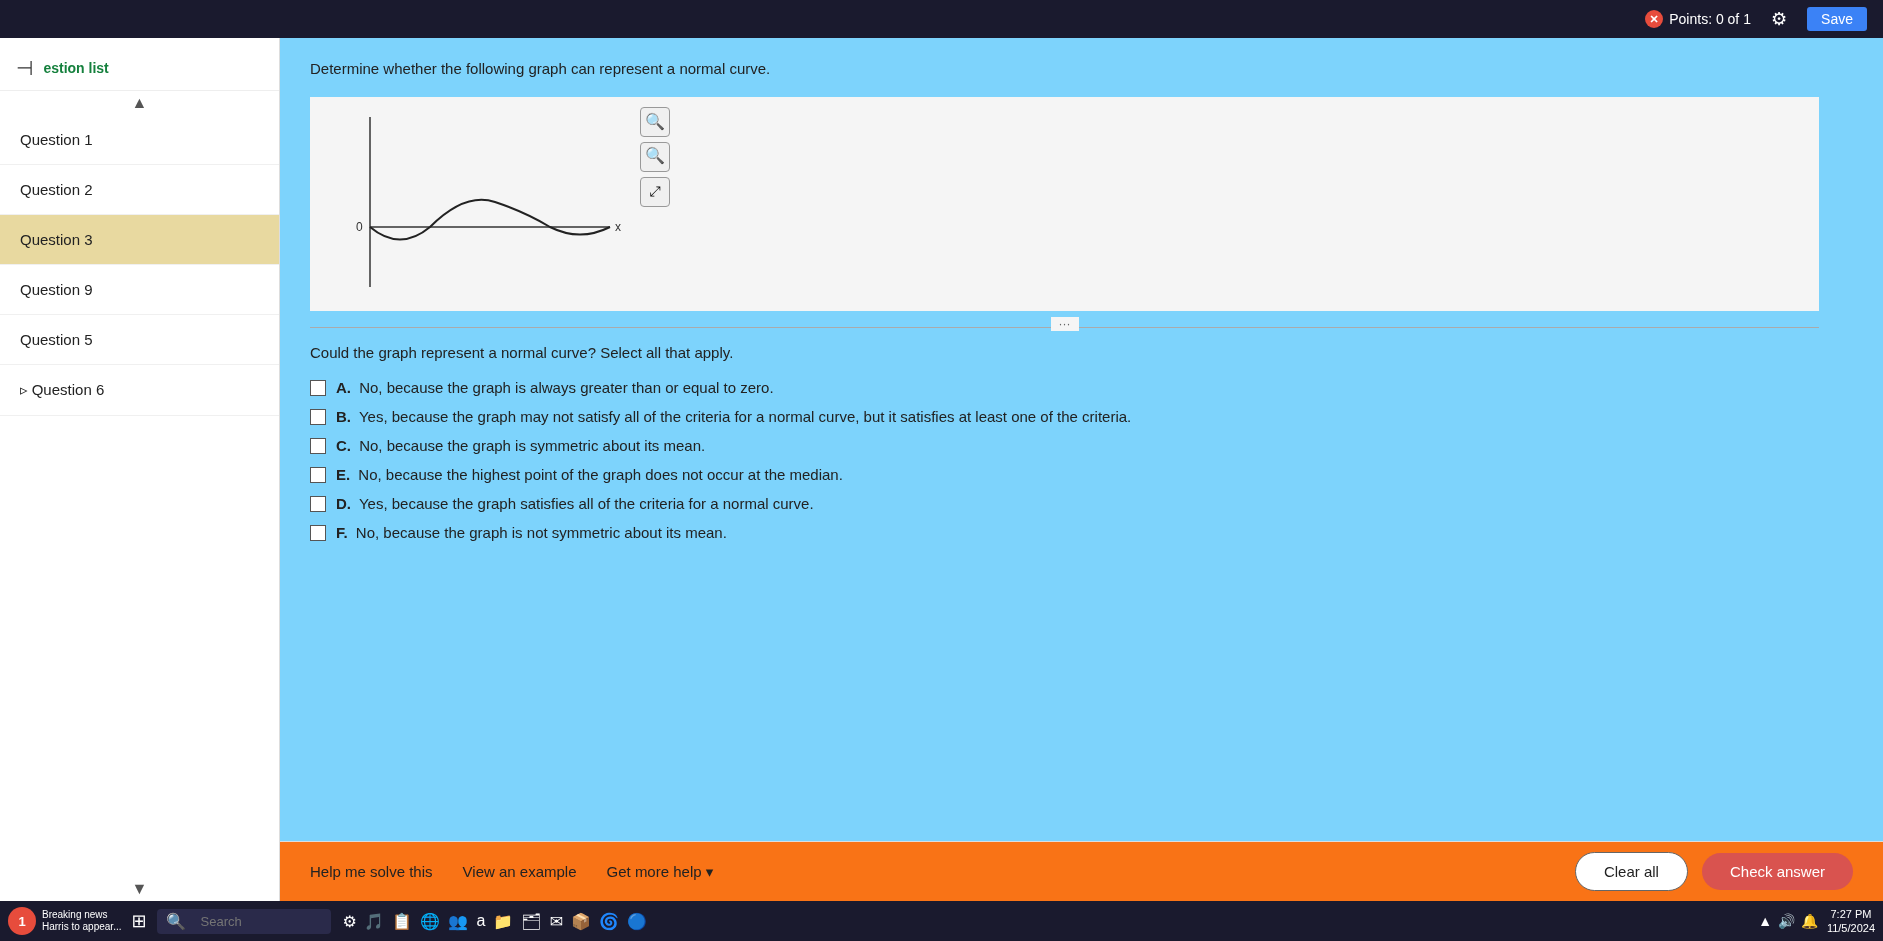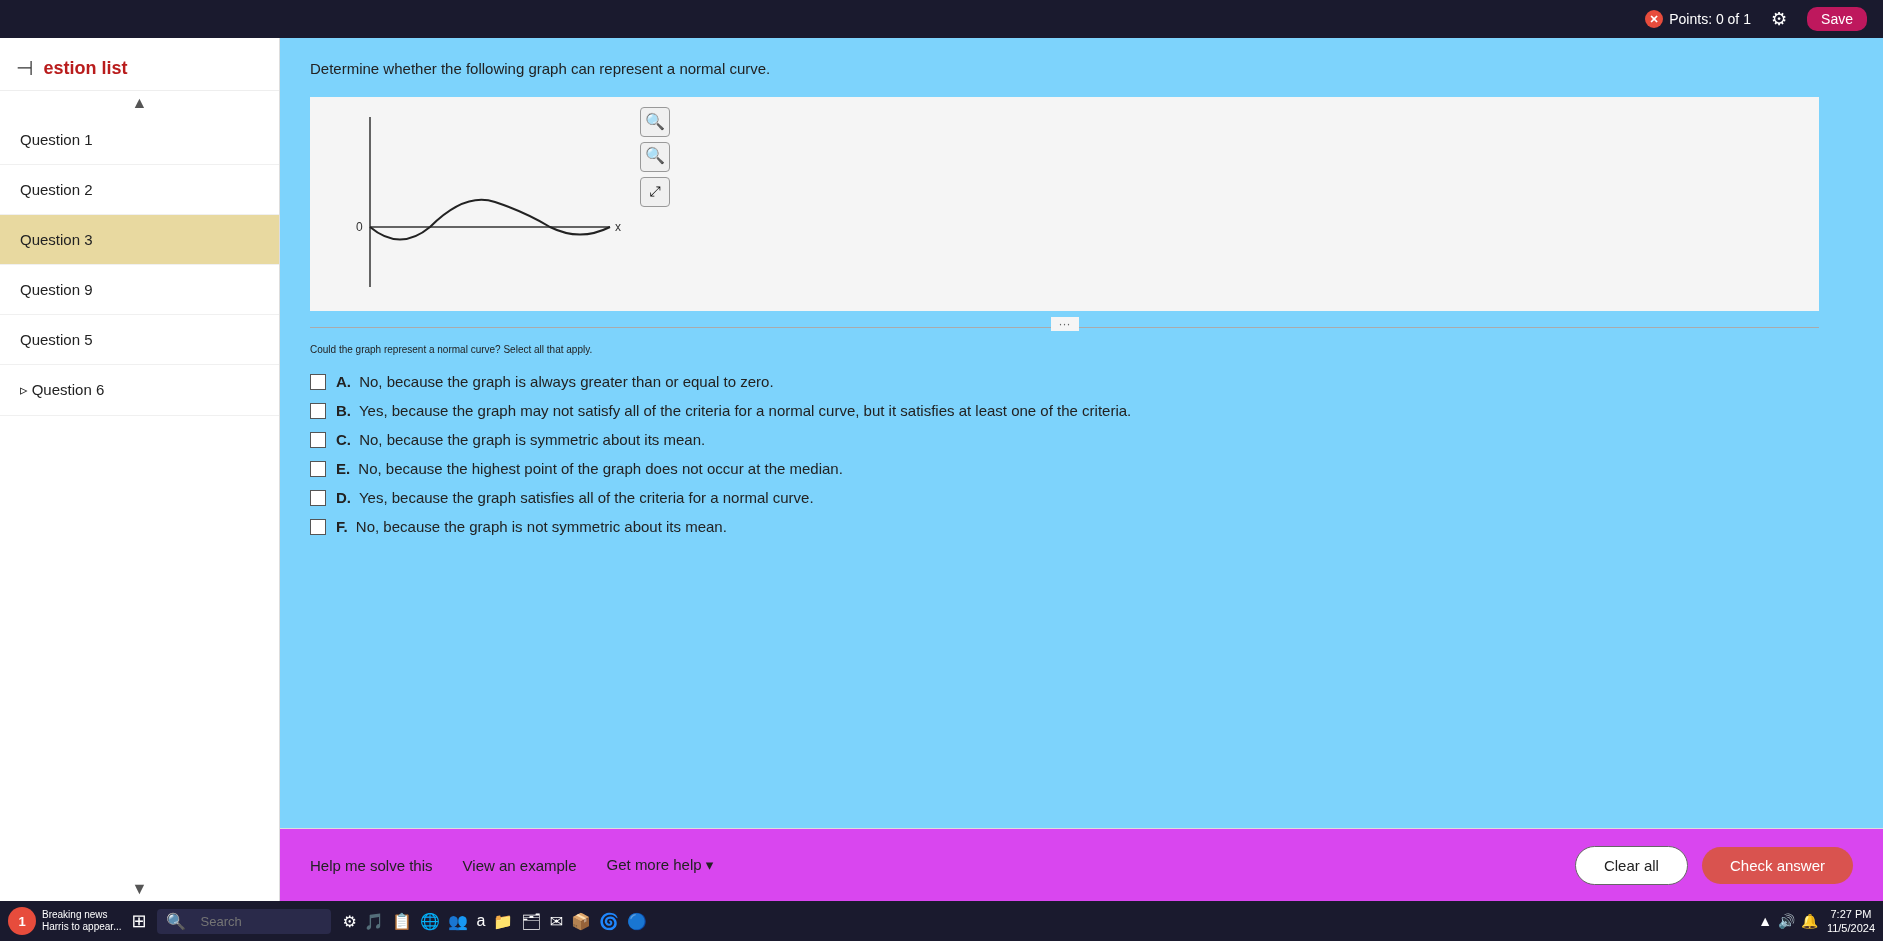--- a/index.html
+++ b/index.html
@@ -30,27 +30,27 @@
       border-radius: 50%;
       display: flex; align-items: center; justify-content: center;
       color: white; font-size: 11px; font-weight: bold;
     }
     .settings-icon-btn {
       color: white;
       font-size: 18px;
       cursor: pointer;
     }
     .save-btn {
-      background: #be185d;
+      background: #3b82f6;
       color: white;
       border: none;
       padding: 4px 14px;
       font-size: 14px;
       cursor: pointer;
-      border-radius: 10px;
+      border-radius: 3px;
     }
 
     
     .main-layout {
       position: absolute;
       top: 38px; left: 0; right: 0; bottom: 40px;
       display: flex;
     }
 
     
@@ -63,23 +63,23 @@
       flex-shrink: 0;
     }
     .sidebar-header {
       display: flex;
       align-items: center;
       padding: 18px 16px 10px;
       gap: 10px;
       border-bottom: 1px solid #eee;
     }
     .sidebar-title {
-      font-size: 18px;
+      font-size: 14px;
       font-weight: bold;
-      color: #b91c1c;
+      color: #15803d;
     }
     .collapse-btn {
       font-size: 20px;
       cursor: pointer;
       color: #333;
     }
     .question-list {
       flex: 1;
       overflow-y: auto;
     }
@@ -146,21 +146,21 @@
       left: 50%;
       transform: translateX(-50%);
       background: #f5f5f5;
       padding: 0 8px;
       font-size: 12px;
       color: #666;
     }
 
     
     .question-prompt {
-      font-size: 10px;
+      font-size: 15px;
       color: #222;
       margin-bottom: 18px;
     }
 
     
     .answer-choices {
       display: flex;
       flex-direction: column;
       gap: 12px;
       margin-bottom: 30px;
@@ -183,22 +183,22 @@
     .answer-label {
       font-weight: bold;
       margin-right: 4px;
     }
 
     
     .bottom-actions {
       position: absolute;
       bottom: 40px;
       left: 280px; right: 0;
-      height: 73px;
-      background: #d946ef;
+      height: 60px;
+      background: #f97316;
       border-top: 1px solid #ddd;
       display: flex;
       align-items: center;
       padding: 0 30px;
       gap: 30px;
     }
     .bottom-link {
       font-size: 15px;
       color: #222;
       text-decoration: none;

